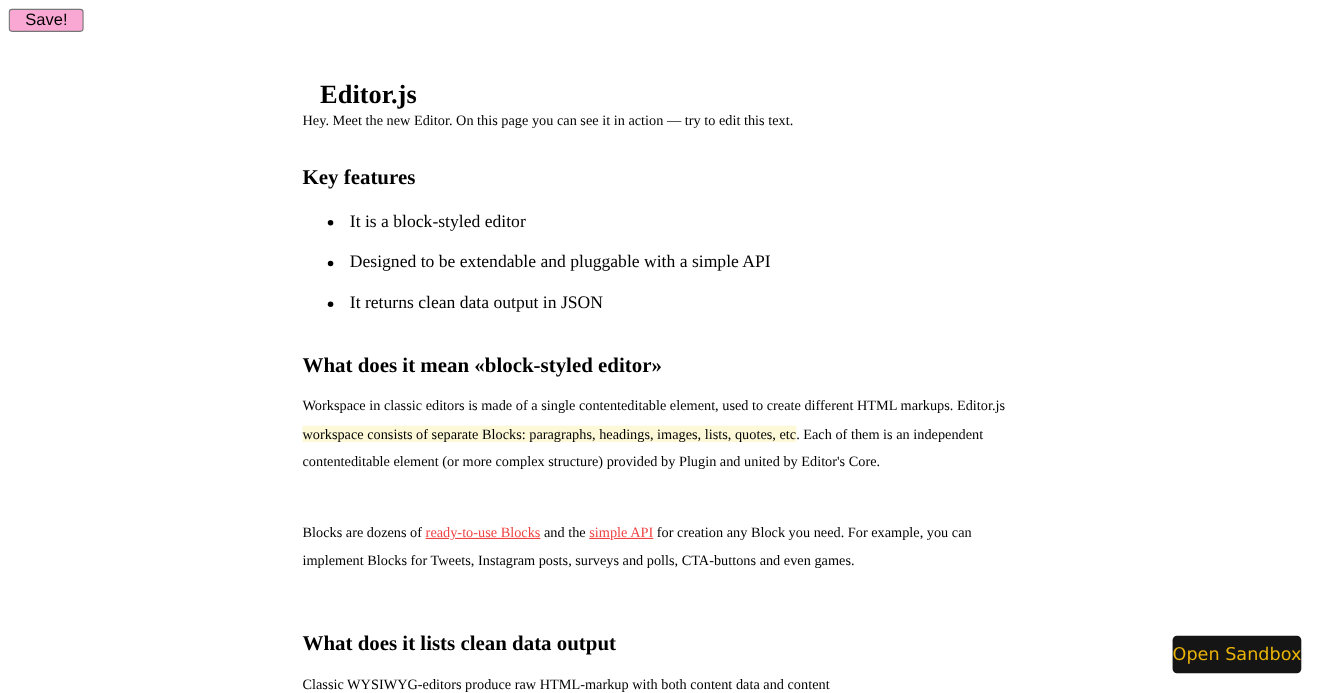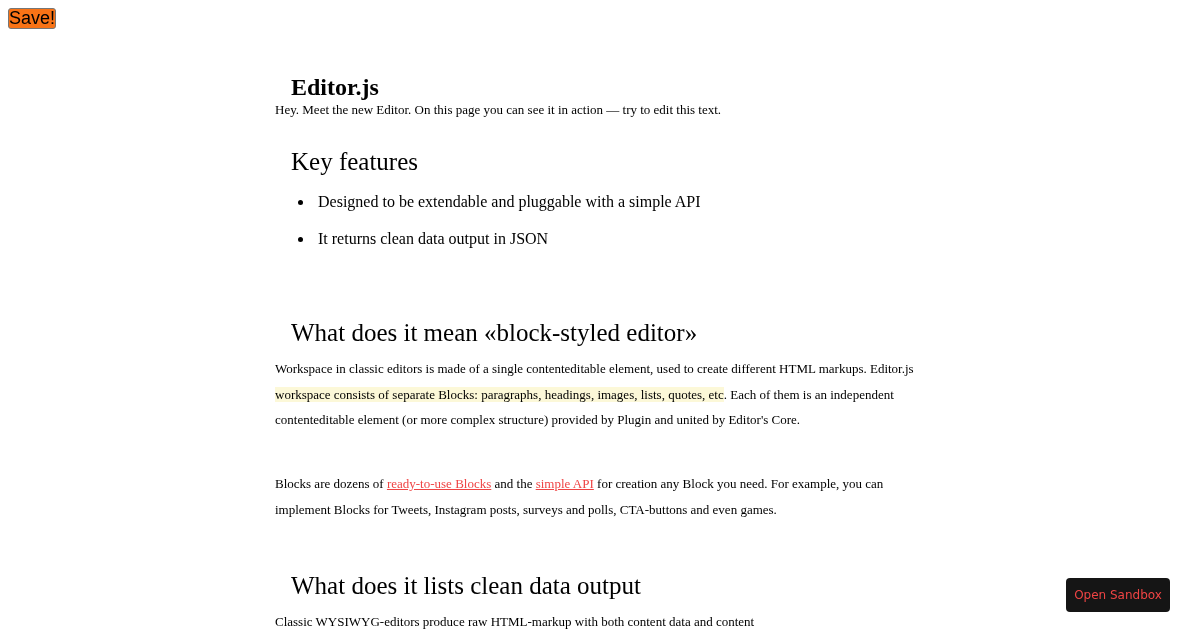--- a/index.html
+++ b/index.html
@@ -13,24 +13,24 @@
     }
     body {
       font-family: "Liberation Serif", serif;
       color: #000000;
     }
     .save-btn {
       position: absolute;
       left: 8px;
       top: 8px;
       height: 21px;
-      padding: 0 0;
+      padding: 0 14px;
       font-family: "Liberation Sans", sans-serif;
-      font-size: 18px;
-      background: #f97316;
+      font-size: 15px;
+      background: #f9a8d4;
       border: 1px solid #767676;
       border-radius: 3px;
       color: #000;
       line-height: 19px;
       box-sizing: border-box;
       cursor: pointer;
     }
     .editor {
       position: absolute;
       left: 275px;
@@ -42,24 +42,24 @@
       top: 57px;
       left: 0;
       margin: 16px;
       font-size: 24px;
       font-weight: bold;
       line-height: 28px;
       white-space: nowrap;
     }
     .editor h2 {
       position: absolute;
-      left: 16px;
+      left: 0;
       margin: 0;
-      font-size: 25px;
-      font-weight: normal;
+      font-size: 19px;
+      font-weight: bold;
       line-height: 24px;
       white-space: nowrap;
     }
     .editor p {
       position: absolute;
       left: 0;
       margin: 0;
       font-size: 13px;
       line-height: 25.6px;
       width: 650px;
@@ -93,47 +93,51 @@
       top: 11px;
       width: 5px;
       height: 5px;
       border-radius: 50%;
       background: #000;
     }
     .sandbox-btn {
       position: absolute;
       left: 1066px;
       top: 578px;
-      width: 104px;
+      width: 117px;
       height: 34px;
       background: #151515;
-      color: #ef4444;
+      color: #eab308;
       border: none;
       border-radius: 4px;
       font-family: "DejaVu Sans", sans-serif;
-      font-size: 12px;
+      font-size: 16px;
       line-height: 34px;
       text-align: center;
       padding: 0;
       cursor: pointer;
     }
   </style>
 </head>
 <body>
 
 <button class="save-btn">Save!</button>
 
 <div class="editor">
   <h1>Editor.js</h1>
 
   <p style="top:97px;">Hey. Meet the new Editor. On this page you can see it in action — try to edit this text.</p>
 
   <h2 style="top:150px;">Key features</h2>
 
   <ul class="list">
+    <li>
+      <span class="bullet"></span>
+      <span>It is a block-styled editor</span>
+    </li>
     <li>
       <span class="bullet"></span>
       <span>Designed to be extendable and pluggable with a simple API</span>
     </li>
     <li>
       <span class="bullet"></span>
       <span>It returns clean data output in JSON</span>
     </li>
   </ul>
 

